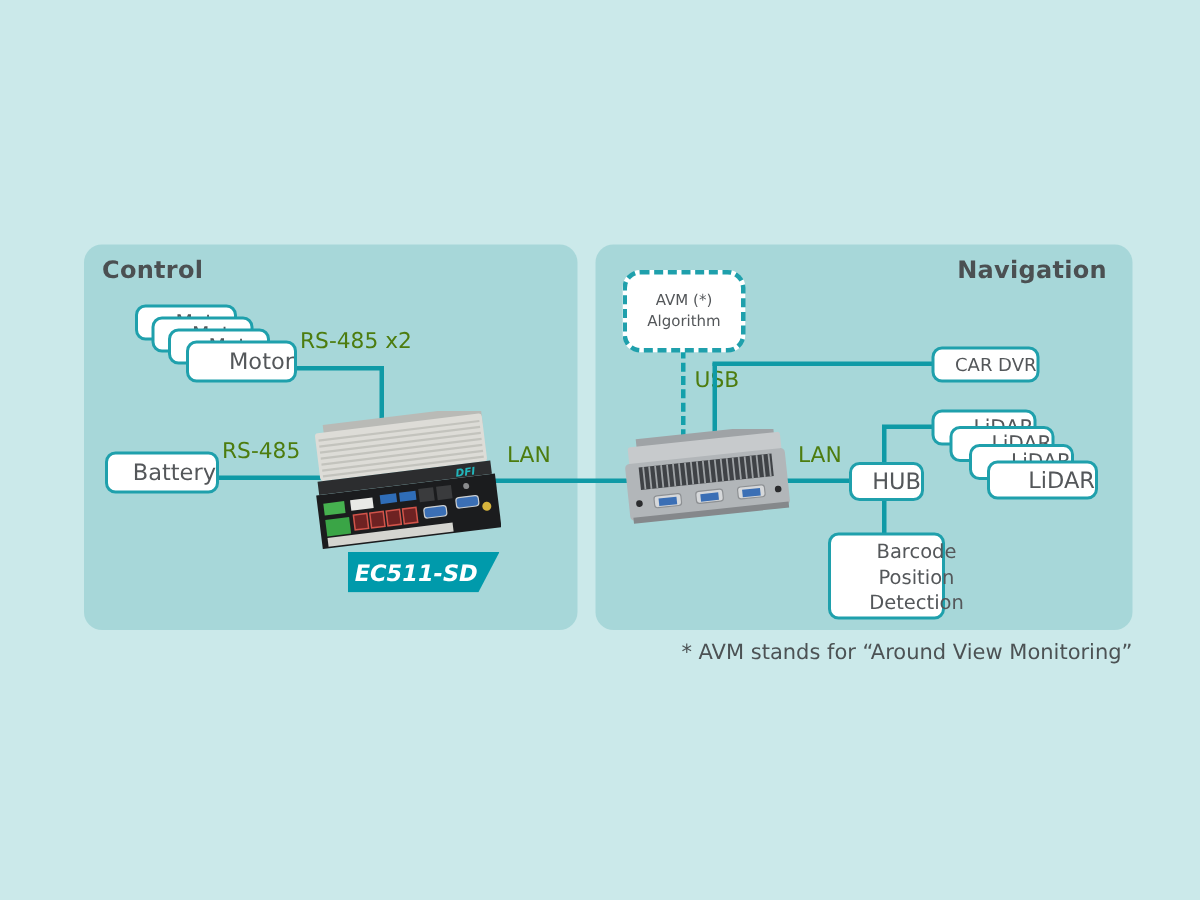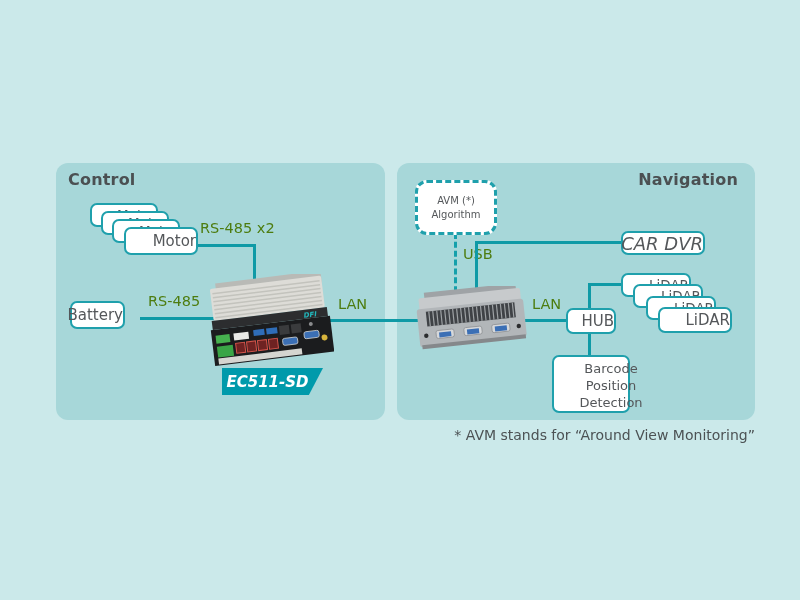--- a/index.html
+++ b/index.html
@@ -46,21 +46,21 @@
   <div class="node" style="left:101px;top:211px;width:68px;height:24px;z-index:3;">
     <span>Motor</span>
   </div>
   <div class="node" style="left:112px;top:219px;width:68px;height:24px;z-index:4;">
     <span>Motor</span>
   </div>
   <div class="node" style="left:124px;top:227px;width:74px;height:28px;z-index:5;font-size:15px;">
     <span>Motor</span>
   </div>
 
-  <div class="node" style="left:70px;top:301px;width:55px;height:28px;z-index:2;font-size:15px;">
+  <div class="node" style="left:70px;top:301px;width:76px;height:28px;z-index:2;font-size:15px;">
     <span>Battery</span>
   </div>
 
   <div class="lbl" style="left:200px;top:220px;">RS-485 x2</div>
   <div class="lbl" style="left:148px;top:293px;">RS-485</div>
   <div class="lbl" style="left:338px;top:296px;">LAN</div>
 
   <svg class="device" style="left:206px;top:274px;" width="128" height="92" viewBox="0 0 128 92">
     <g transform="rotate(-7 64 46)">
       <rect x="14" y="3" width="106" height="12" fill="#b9bab6"></rect>
@@ -83,41 +83,41 @@
       <rect x="72" y="53" width="10" height="9" fill="#3a3b3d"></rect>
       <rect x="84" y="53" width="10" height="9" fill="#3a3b3d"></rect>
       <rect x="74" y="66" width="15" height="7" rx="2" fill="#3b6fb5" stroke="#cdd0d2" stroke-width="0.8"></rect>
       <rect x="96" y="62" width="15" height="7" rx="2" fill="#3b6fb5" stroke="#cdd0d2" stroke-width="0.8"></rect>
       <circle cx="104" cy="55" r="2" fill="#8a8b8d"></circle>
       <circle cx="116" cy="70" r="3" fill="#d7b43c"></circle>
       <rect x="8" y="78" width="84" height="6" fill="#d5d5d0"></rect>
     </g>
   </svg>
 
-  <div class="banner" style="left:222px;top:368px;width:101px;height:27px;">
+  <div class="banner" style="left:232px;top:368px;width:101px;height:27px;">
     <span>EC511-SD</span>
   </div>
 
   <div class="dashline" style="left:454px;top:233px;height:68px;"></div>
   <div class="lv" style="left:475px;top:242px;height:58px;"></div>
   <div class="lh" style="left:475px;top:241px;width:148px;"></div>
   <div class="lh" style="left:524px;top:319px;width:44px;"></div>
   <div class="lv" style="left:588px;top:284px;height:26px;"></div>
   <div class="lh" style="left:588px;top:283px;width:35px;"></div>
   <div class="lv" style="left:588px;top:333px;height:24px;"></div>
 
   <div class="avm" style="left:415px;top:180px;width:82px;height:55px;">
     <span>AVM (*)</span>
     <span>Algorithm</span>
   </div>
 
   <div class="lbl" style="left:463px;top:246px;">USB</div>
   <div class="lbl" style="left:532px;top:296px;">LAN</div>
 
-  <div class="node" style="left:621px;top:231px;width:84px;height:24px;z-index:2;font-size:18px;font-style:italic;">
+  <div class="node" style="left:621px;top:231px;width:72px;height:24px;z-index:2;font-size:12px;">
     <span>CAR DVR</span>
   </div>
 
   <div class="node" style="left:621px;top:273px;width:70px;height:24px;z-index:2;">
     <span>LiDAR</span>
   </div>
   <div class="node" style="left:633px;top:284px;width:70px;height:24px;z-index:3;">
     <span>LiDAR</span>
   </div>
   <div class="node" style="left:646px;top:296px;width:70px;height:24px;z-index:4;">

